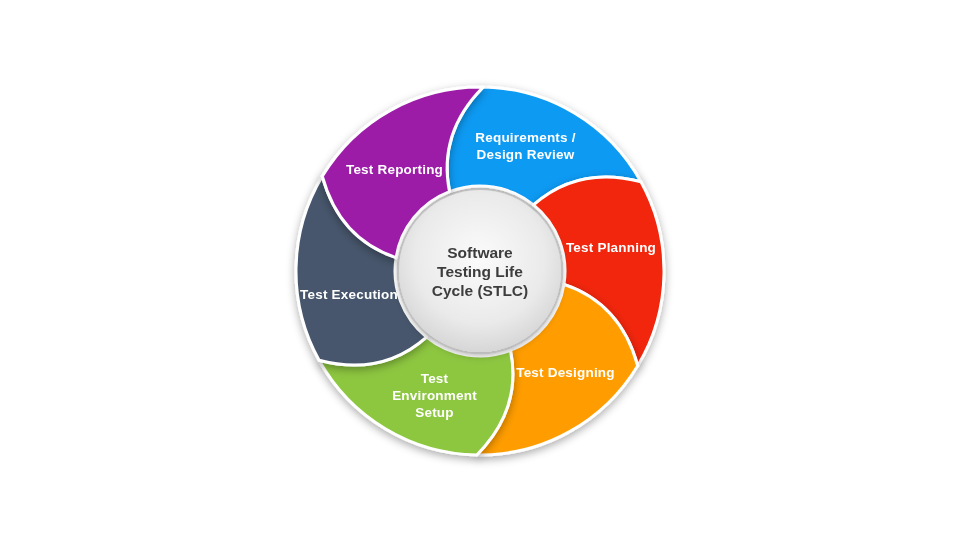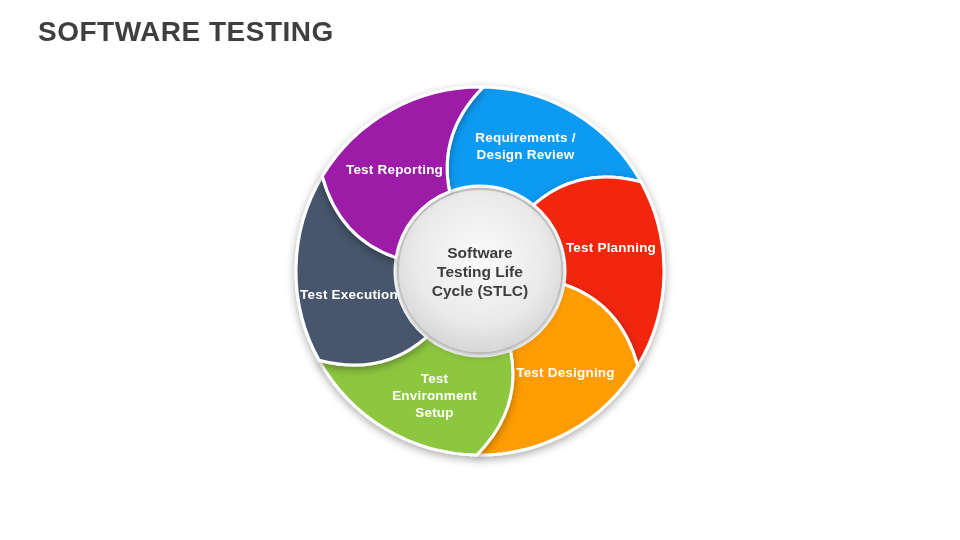--- a/index.html
+++ b/index.html
@@ -19,21 +19,20 @@
   .center-label{
     font-family:"Liberation Sans",sans-serif;
     font-size:15.5px;font-weight:700;fill:#3d3d3d;
   }
 </style>
 </head>
 <body>
 
 <div class="slide">
 
-  <div class="slide-title">SOFTWARE TESTING</div>
 
   <svg class="wheel" viewBox="0 0 960 540" xmlns="http://www.w3.org/2000/svg">
     <defs>
       <filter id="segShadow" x="-30%" y="-30%" width="160%" height="160%">
         <feDropShadow dx="0" dy="3" stdDeviation="4" flood-color="#000000" flood-opacity="0.33"></feDropShadow>
       </filter>
       <radialGradient id="centerGrad" cx="50%" cy="42%" r="62%">
         <stop offset="0%" stop-color="#fbfbfb"></stop>
         <stop offset="65%" stop-color="#eaeaea"></stop>
         <stop offset="100%" stop-color="#d2d2d2"></stop>

